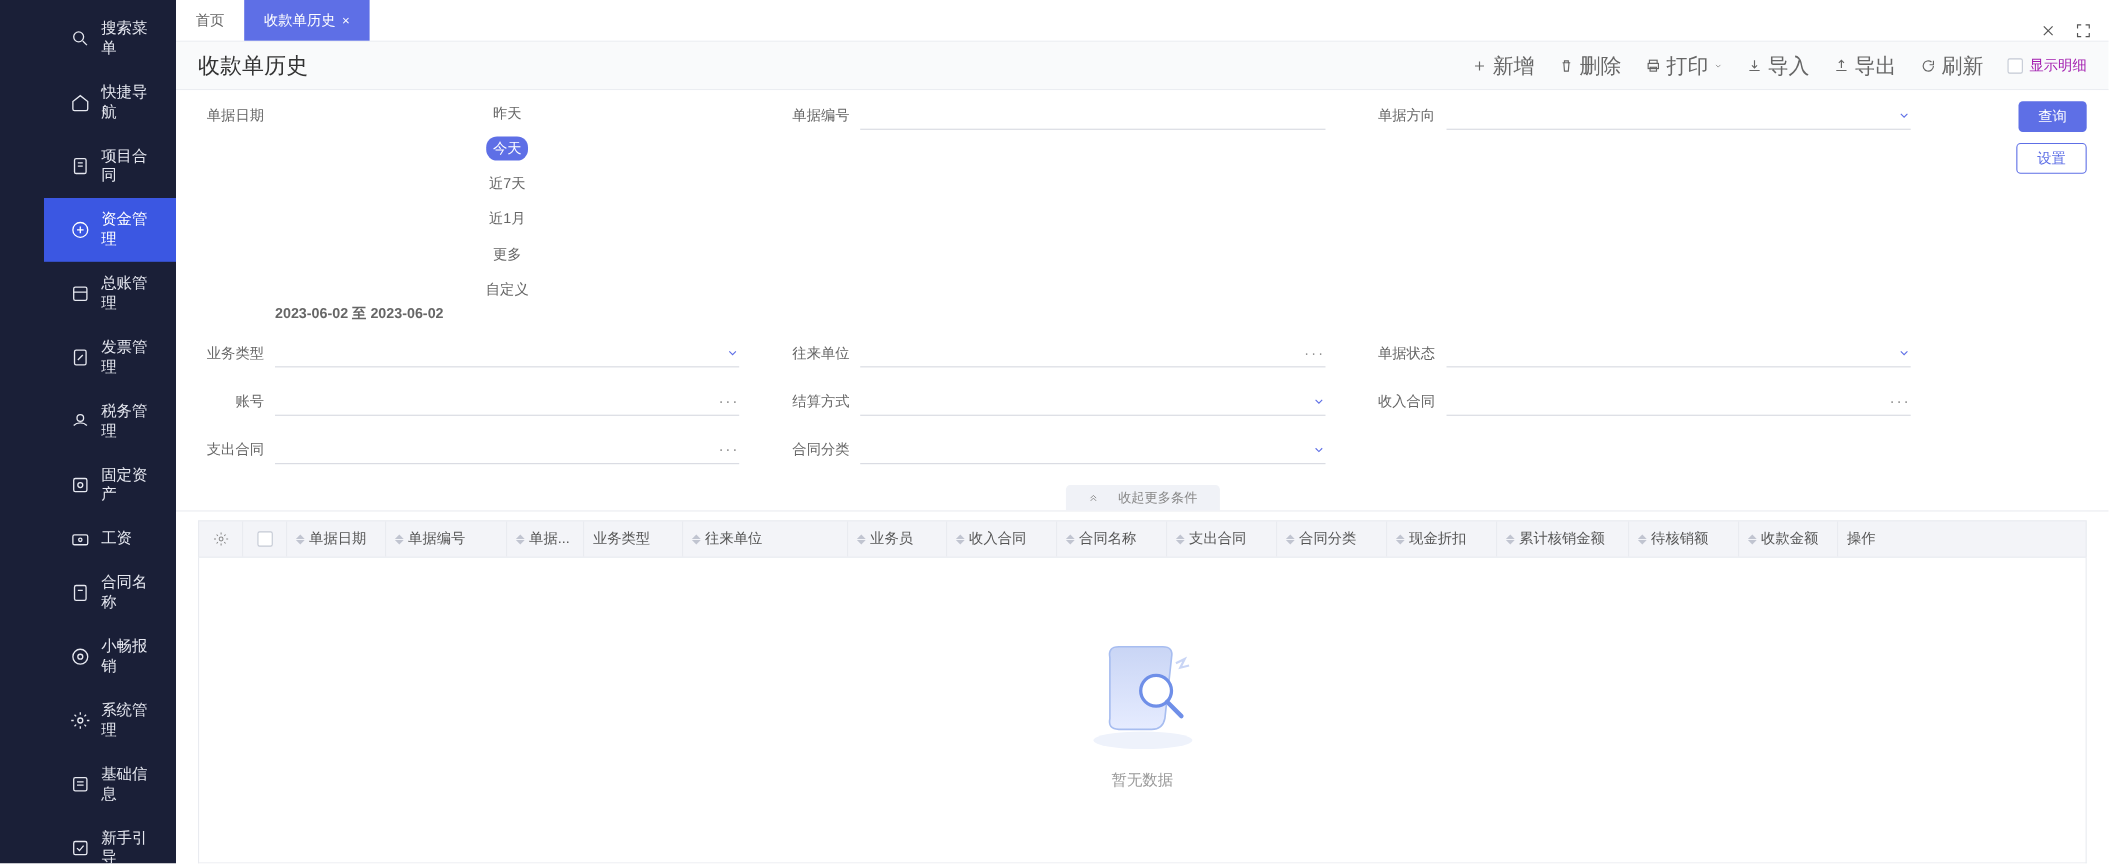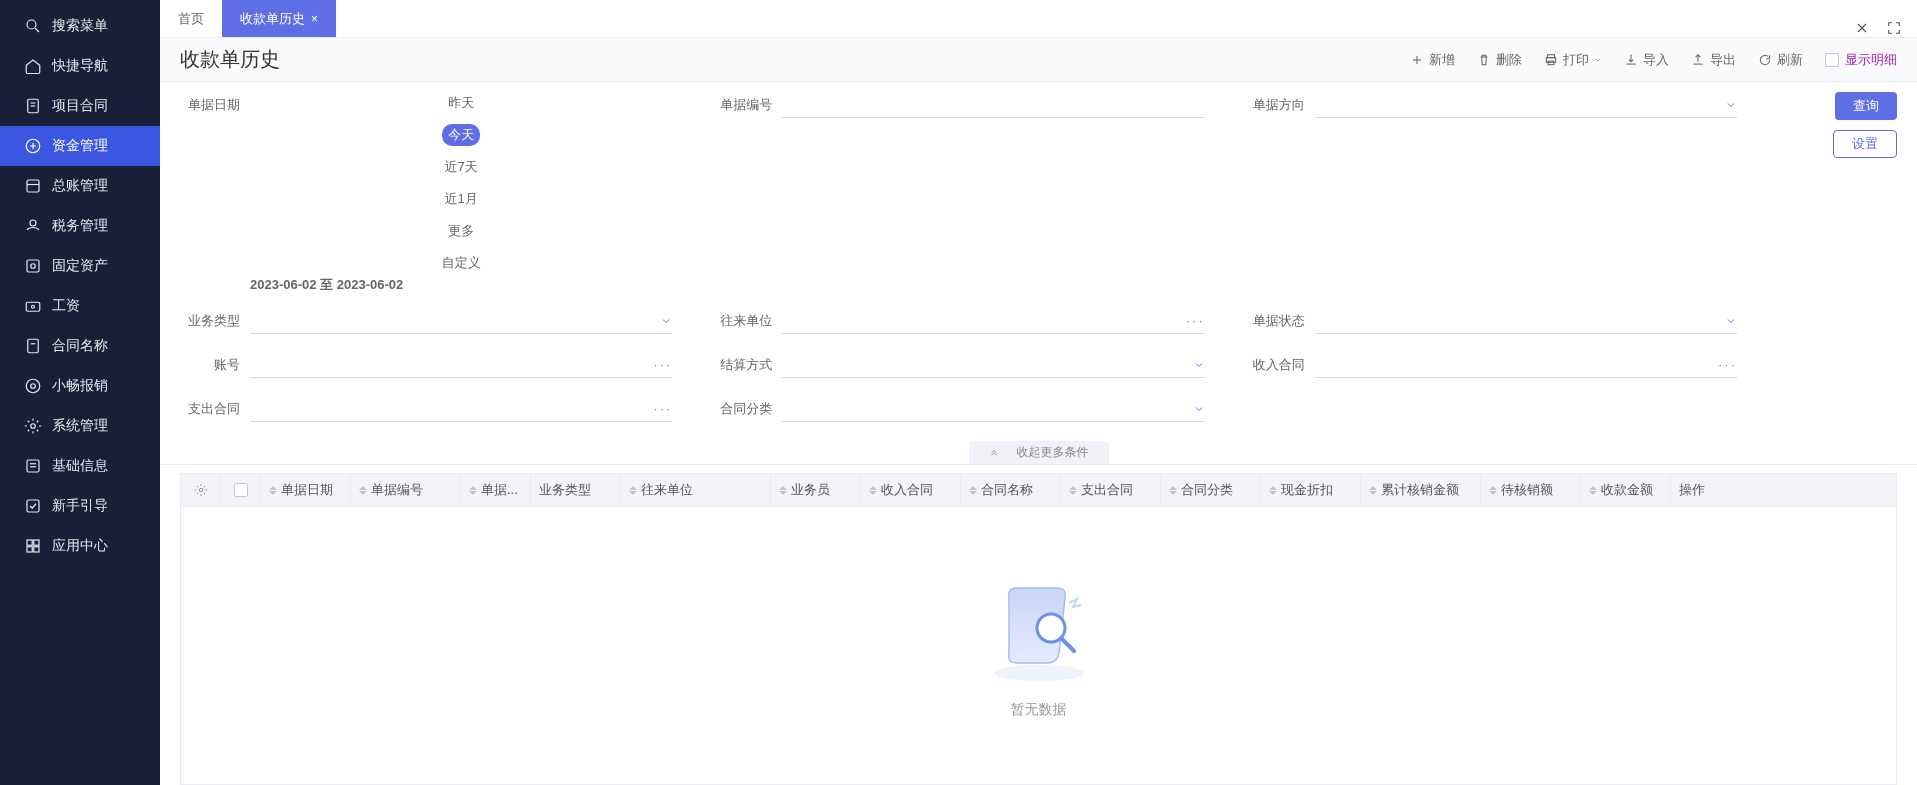--- a/index.html
+++ b/index.html
@@ -1,39 +1,39 @@
 <!DOCTYPE html>
 <html><head>
 <meta charset="utf-8">
 <style>
   * { box-sizing: border-box; margin: 0; padding: 0; }
   body { font-family: "Microsoft YaHei", Arial, sans-serif; font-size: 13px; color: #333; background: #fff; overflow: hidden; }
   .app { display: flex; width: 1917px; height: 785px; }
   
-  .sidebar { width: 160px; background: #1a1f37; color: #e6e8f0; flex-shrink: 0; padding-top: 6px; }
+  .sidebar { width: 160px; background: #1a1f37; color: #e6e8f0; flex-shrink: 0; padding-top: 6px; padding-left: 40px; }
   .side-item { display: flex; align-items: center; gap: 10px; padding: 11px 18px 11px 24px; cursor: pointer; font-size: 14px; color: #e6e8f0; }
   .side-item.active { background: #3b57e2; color: #fff; }
   .side-item .icon { width: 18px; height: 18px; display: inline-flex; align-items: center; justify-content: center; }
   .side-item svg { width: 18px; height: 18px; fill: none; stroke: currentColor; stroke-width: 1.6; }
   
   .main { flex: 1; display: flex; flex-direction: column; background: #fff; }
   
   .tabs-row { display: flex; align-items: flex-end; height: 38px; border-bottom: 1px solid #e9ebf0; background:#fff; }
   .tab { padding: 0 18px; height: 100%; display: flex; align-items: center; font-size: 13px; color: #666; cursor: pointer; }
   .tab.active { background: #5e6fe6; color: #fff; }
   .tab .close { margin-left: 6px; font-size: 12px; cursor: pointer; }
   .tabs-spacer { flex: 1; }
   .tabs-right { display: flex; align-items: center; gap: 14px; padding-right: 14px; }
   .tabs-right .icon { width: 18px; height: 18px; color: #555; cursor: pointer; display:inline-flex; align-items:center; justify-content:center;}
   .tabs-right svg { width:16px; height:16px; fill:none; stroke:currentColor; stroke-width:1.6; }
   
   .title-bar { display: flex; align-items: center; justify-content: space-between; padding: 8px 20px; border-bottom: 1px solid #e9ebf0; background:#f9fafb;}
   .page-title { font-size: 20px; color: #333; }
   .toolbar { display: flex; align-items: center; gap: 22px; }
-  .tool-btn { display: inline-flex; align-items: center; gap: 5px; color: #666; font-size: 13px; cursor: pointer; }
+  .tool-btn { display: inline-flex; align-items: center; gap: 5px; color: #666; font-size: 19px; cursor: pointer; }
   .tool-btn svg { width: 14px; height: 14px; fill: none; stroke: currentColor; stroke-width: 1.8; }
   .tool-btn .caret { width: 8px; height: 8px; }
   .checkbox-wrap { display:inline-flex; align-items:center; gap:6px; color:#a21caf; font-size:13px; }
   .checkbox { width:14px; height:14px; border:1px solid #c4c9d4; border-radius:2px; background:#fff; cursor:pointer;}
   
   .filters { background: #fff; border-bottom: 1px solid #e9ebf0; padding: 10px 20px 0 20px; position:relative;}
   .filters-grid { display:grid; grid-template-columns: repeat(3, 1fr) 120px; gap: 0 40px; }
   .filter-row { display:flex; align-items:flex-start; margin-bottom:14px; min-height:30px; }
   .filter-label { width: 70px; text-align: right; color: #666; font-size: 13px; padding-right: 10px; flex-shrink:0; line-height:26px;}
   .filter-control { flex:1; border-bottom:1px solid #d6d9e0; height:26px; display:flex; align-items:center; justify-content:space-between; }
@@ -111,20 +111,29 @@
           <svg viewBox="0 0 24 24">
             <rect x="4" y="4" width="16" height="16" rx="2"></rect>
             <line x1="4" y1="10" x2="20" y2="10"></line>
           </svg>
         </span>
       <span>总账管理</span>
     </div>
     <div class="side-item">
       <span class="icon">
           <svg viewBox="0 0 24 24">
+            <rect x="5" y="3" width="14" height="18" rx="2"></rect>
+            <path d="M9 15l6-6"></path>
+          </svg>
+        </span>
+      <span>发票管理</span>
+    </div>
+    <div class="side-item">
+      <span class="icon">
+          <svg viewBox="0 0 24 24">
             <path d="M4 17c4-4 12-4 16 0"></path>
             <circle cx="12" cy="8" r="4"></circle>
           </svg>
         </span>
       <span>税务管理</span>
     </div>
     <div class="side-item">
       <span class="icon">
           <svg viewBox="0 0 24 24">
             <rect x="4" y="4" width="16" height="16" rx="2"></rect>

